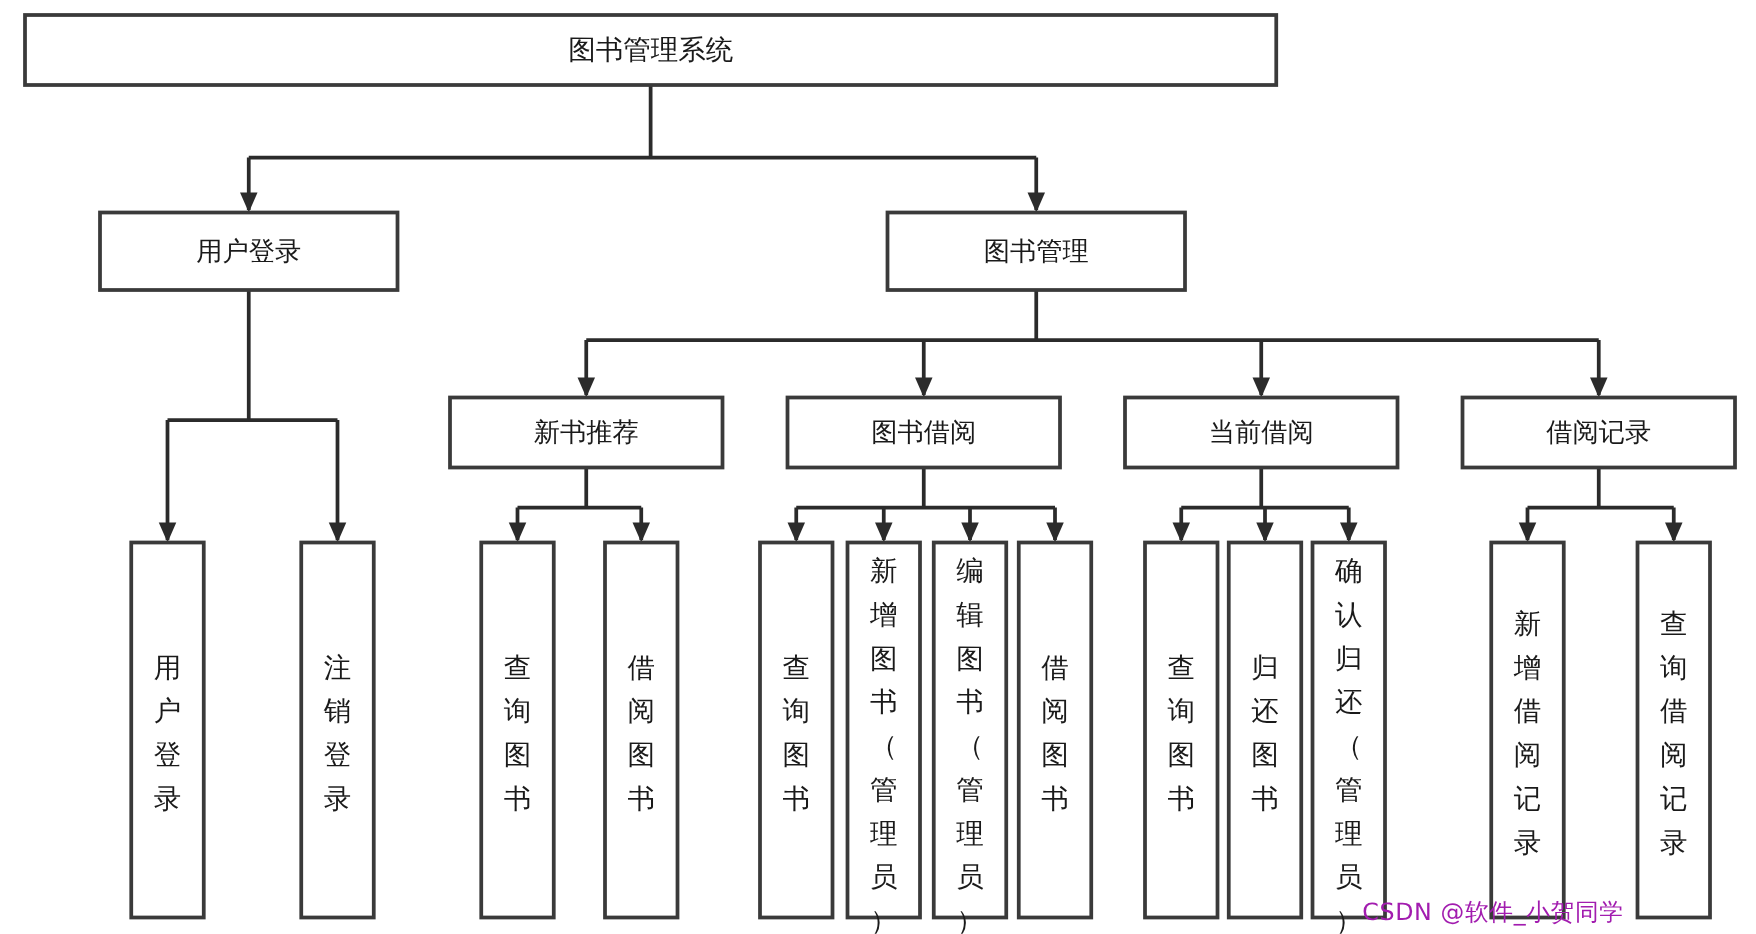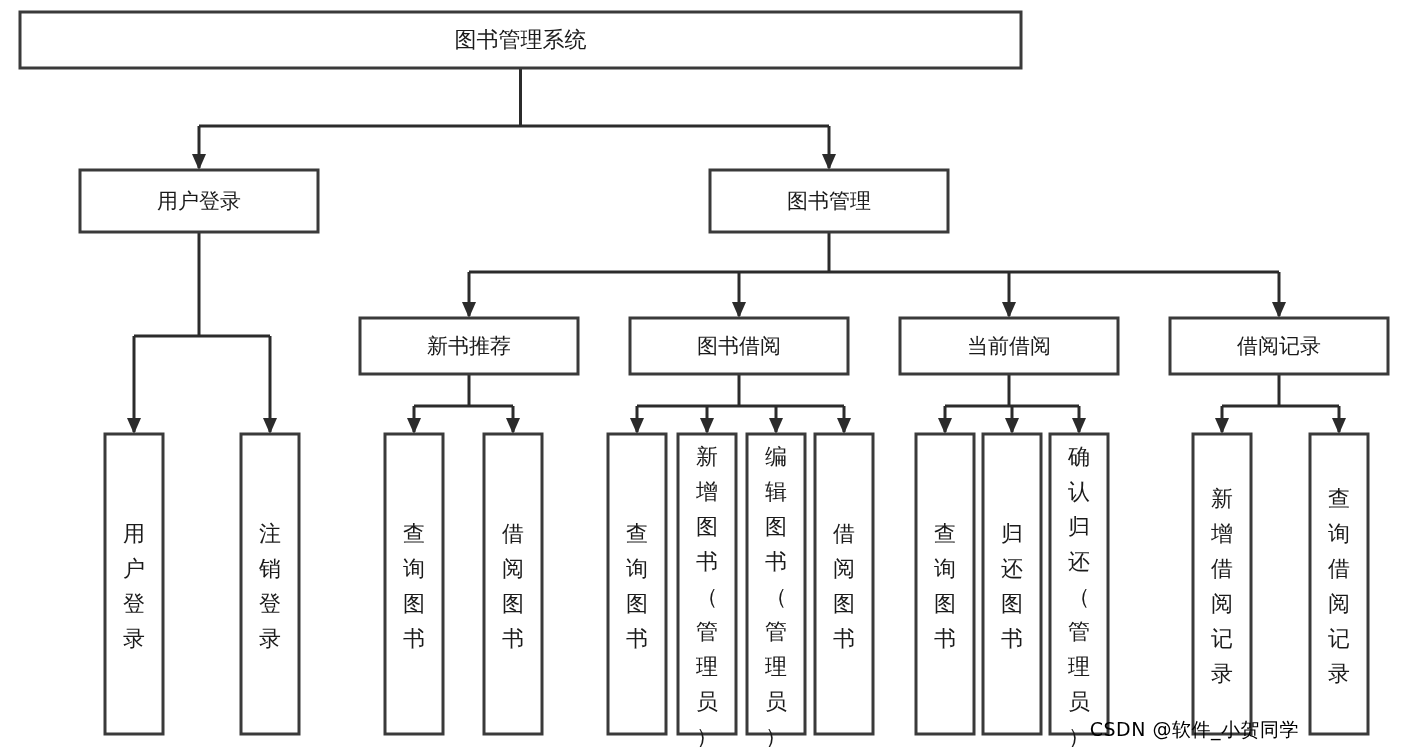--- a/index.html
+++ b/index.html
@@ -56,21 +56,21 @@
     font-family: "DejaVu Sans", "Liberation Sans", sans-serif;
     font-size: 22px;
     text-anchor: middle;
   }
   .watermark {
     position: absolute;
     right: 8px;
     bottom: 4px;
     font-family: "DejaVu Sans", "Liberation Sans", sans-serif;
     font-size: 19px;
-    color: #000000;
+    color: #a21caf;
     letter-spacing: 0.5px;
     white-space: nowrap;
     user-select: none;
   }
 </style>
 </head>
 <body>
 
 <div id="diagram-root">
   <svg class="flowchart" viewBox="0 0 1405 747" xmlns="http://www.w3.org/2000/svg">

